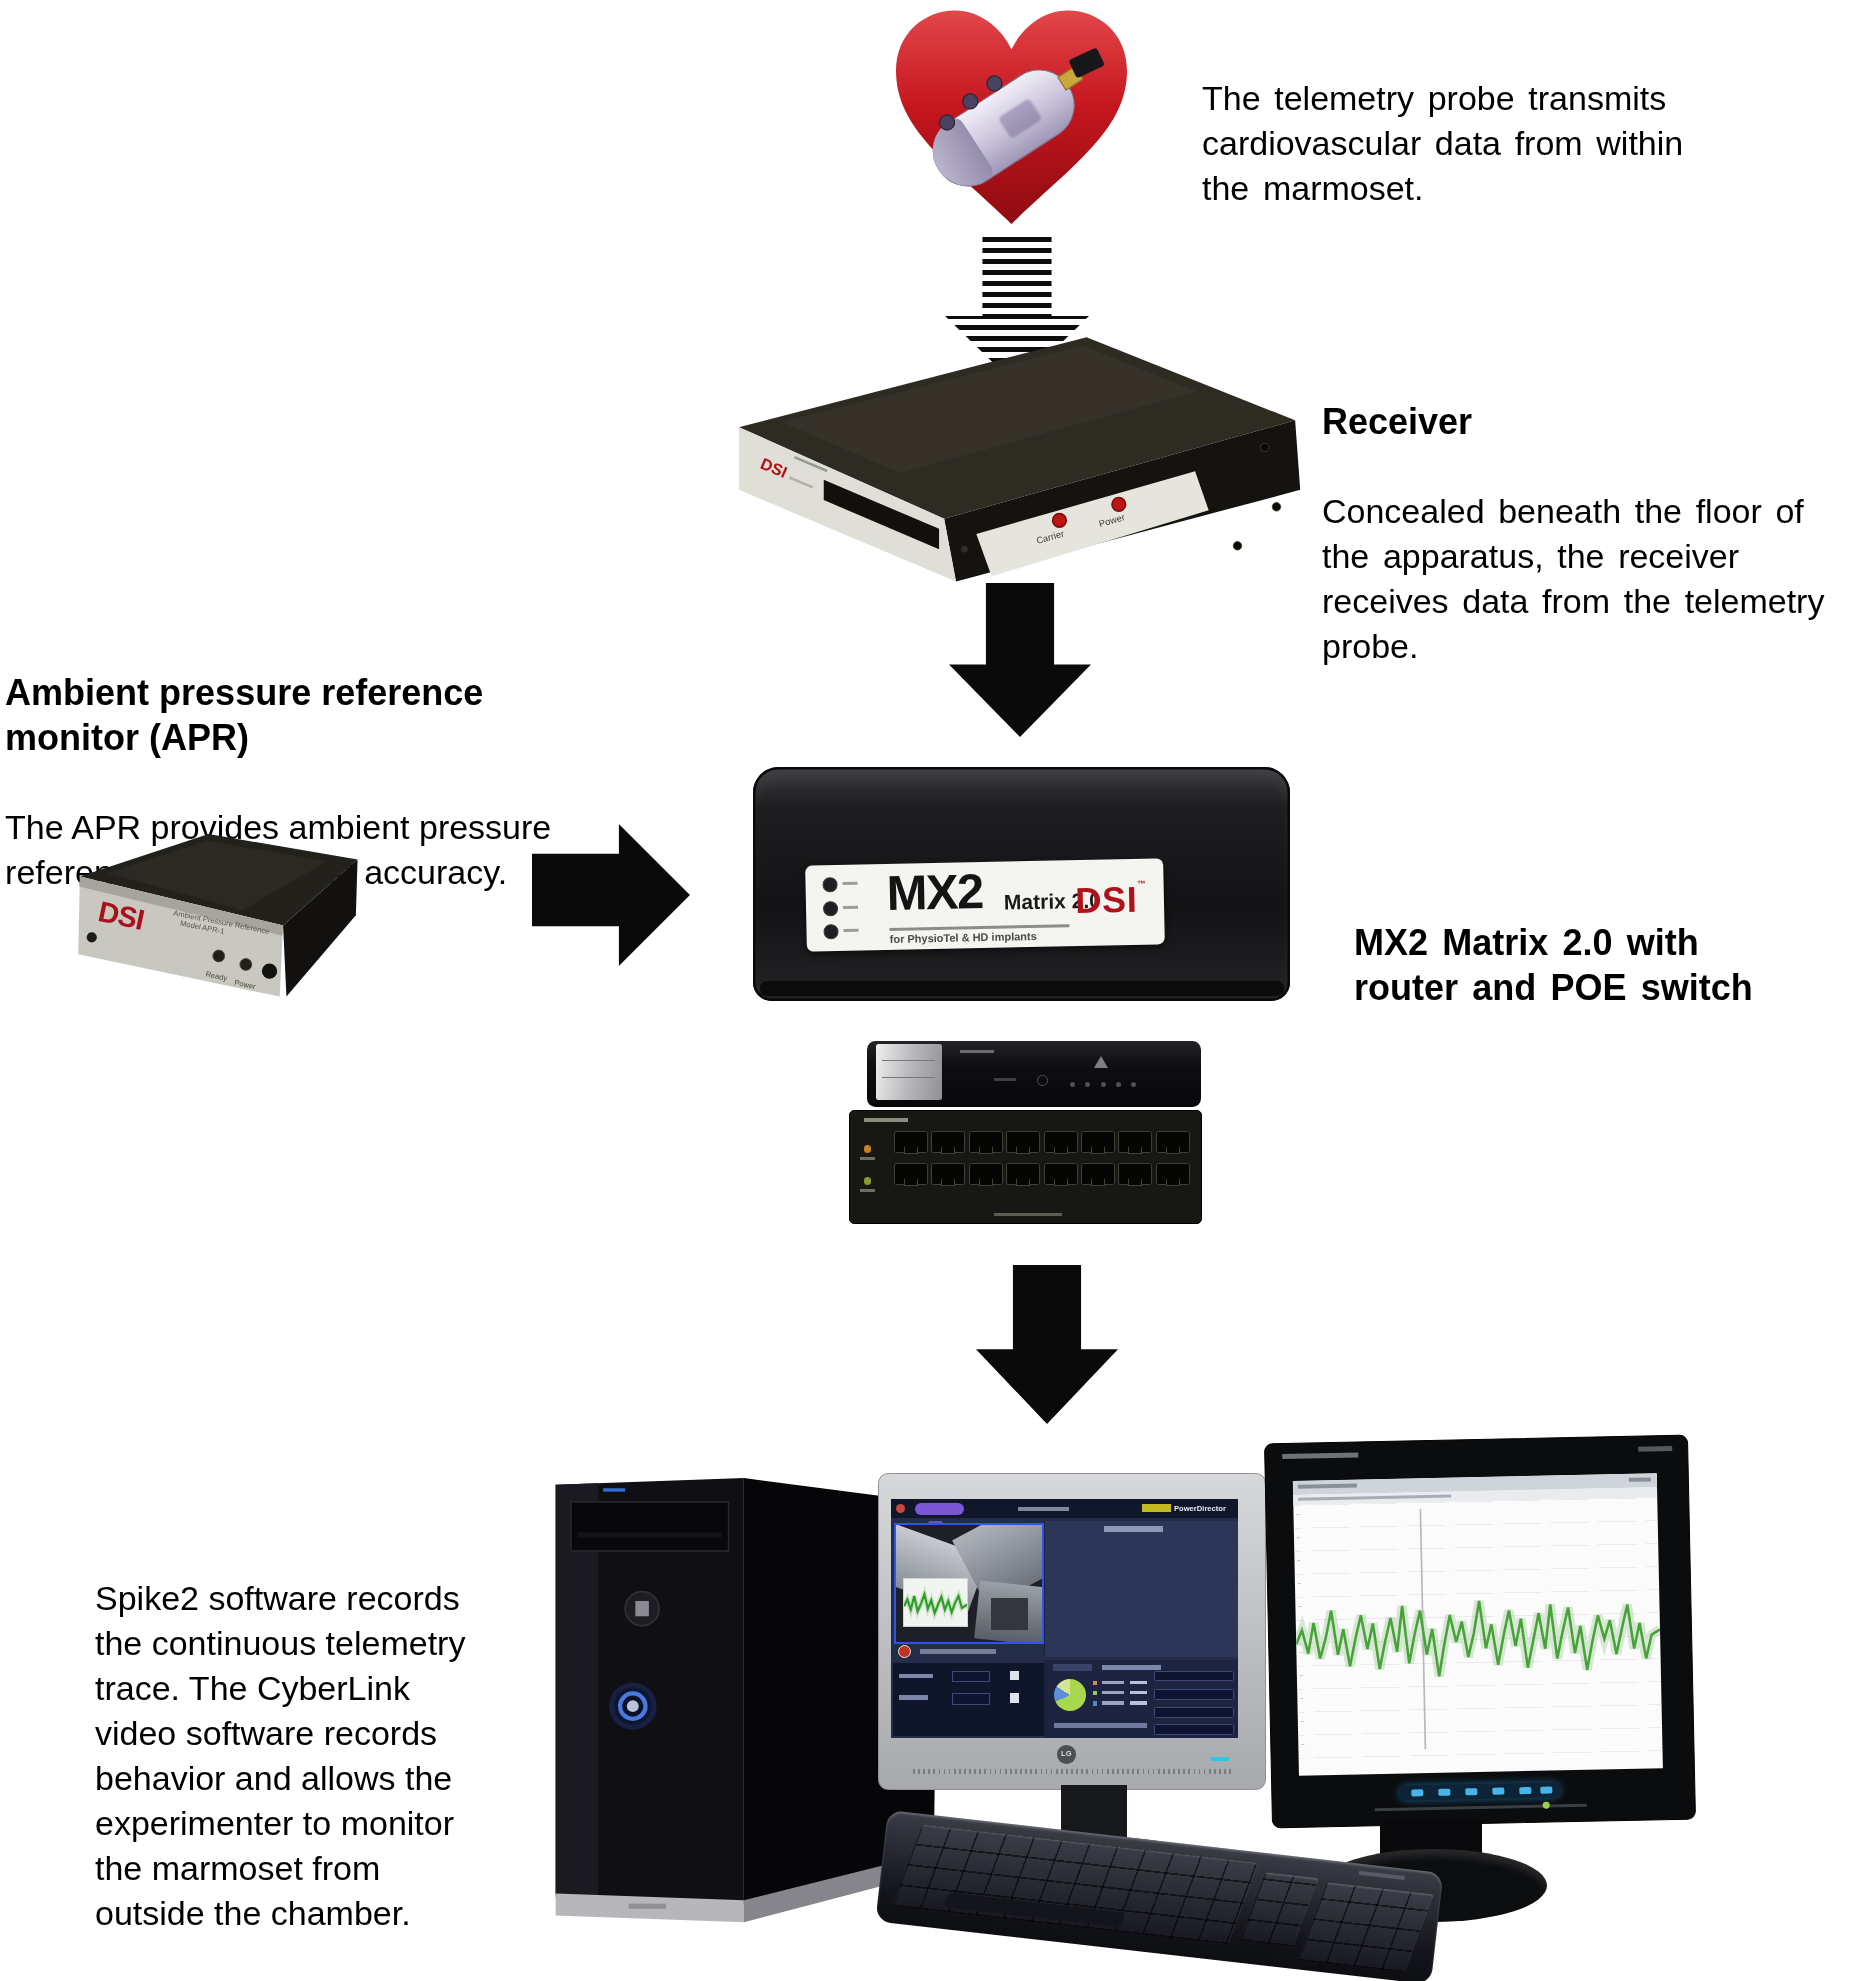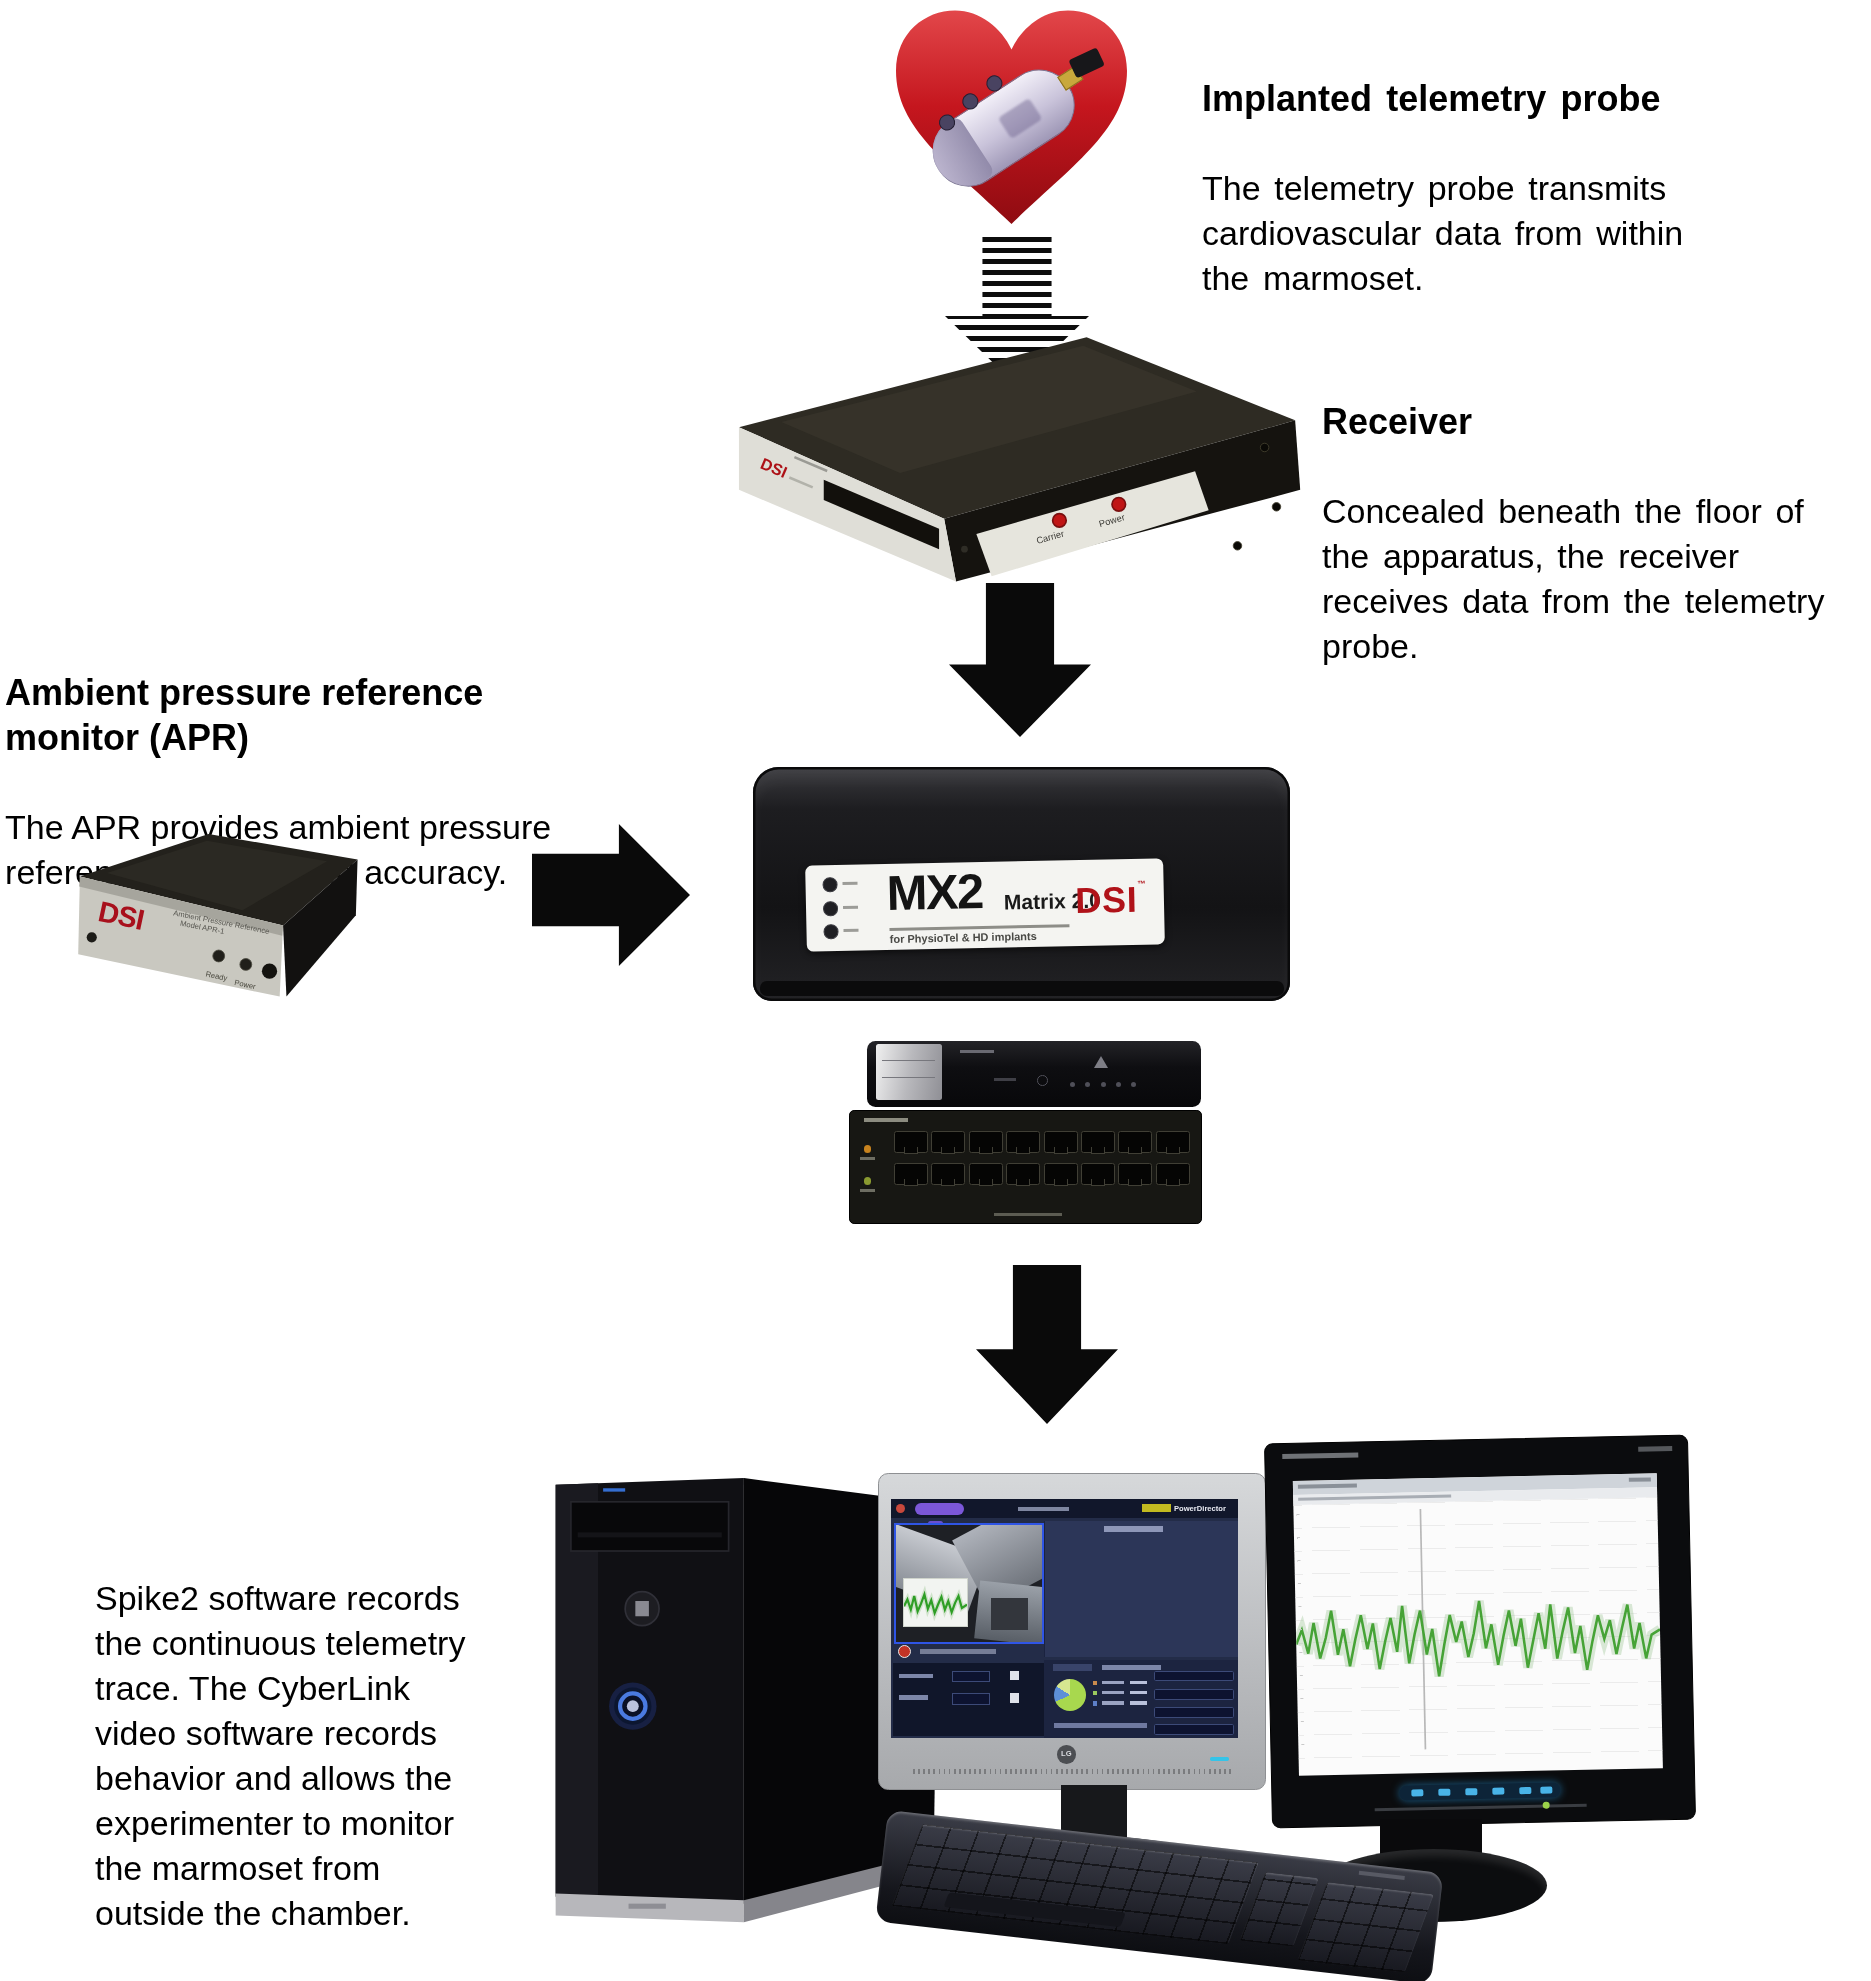--- a/index.html
+++ b/index.html
@@ -88,21 +88,20 @@
                      linear-gradient(180deg,#3a3c47,#181920);box-shadow:inset 0 1.7px 1.7px rgba(255,255,255,.18);}
   
   .gd{position:absolute;}
 </style>
 </head>
 <body>
 
 <div class="canvas">
 
   <div class="tb ws" style="left:1202px;top:30.5px;width:593px;">
-    <h3>Implanted telemetry probe</h3>
     <div>The telemetry probe transmits
 cardiovascular data from within
 the marmoset.</div>
   </div>
 
   <div class="tb ws" style="left:1322px;top:354px;width:559px;">
     <h3>Receiver</h3>
     <div>Concealed beneath the floor of
 the apparatus, the receiver
 receives data from the telemetry
@@ -110,20 +109,22 @@
   </div>
 
   <div class="tb" style="left:5.1px;top:625px;width:661px;">
     <h3>Ambient pressure reference
 monitor (APR)</h3>
     <div>The APR provides ambient pressure
 reference for increased accuracy.</div>
   </div>
 
   <div class="tb ws" style="left:1354px;top:875px;width:492px;">
+    <h3>MX2 Matrix 2.0 with
+router and POE switch</h3>
   </div>
 
   <div class="tb" style="left:95px;top:1531px;width:475px;">
     <div>Spike2 software records
 the continuous telemetry
 trace. The CyberLink
 video software records
 behavior and allows the
 experimenter to monitor
 the marmoset from

